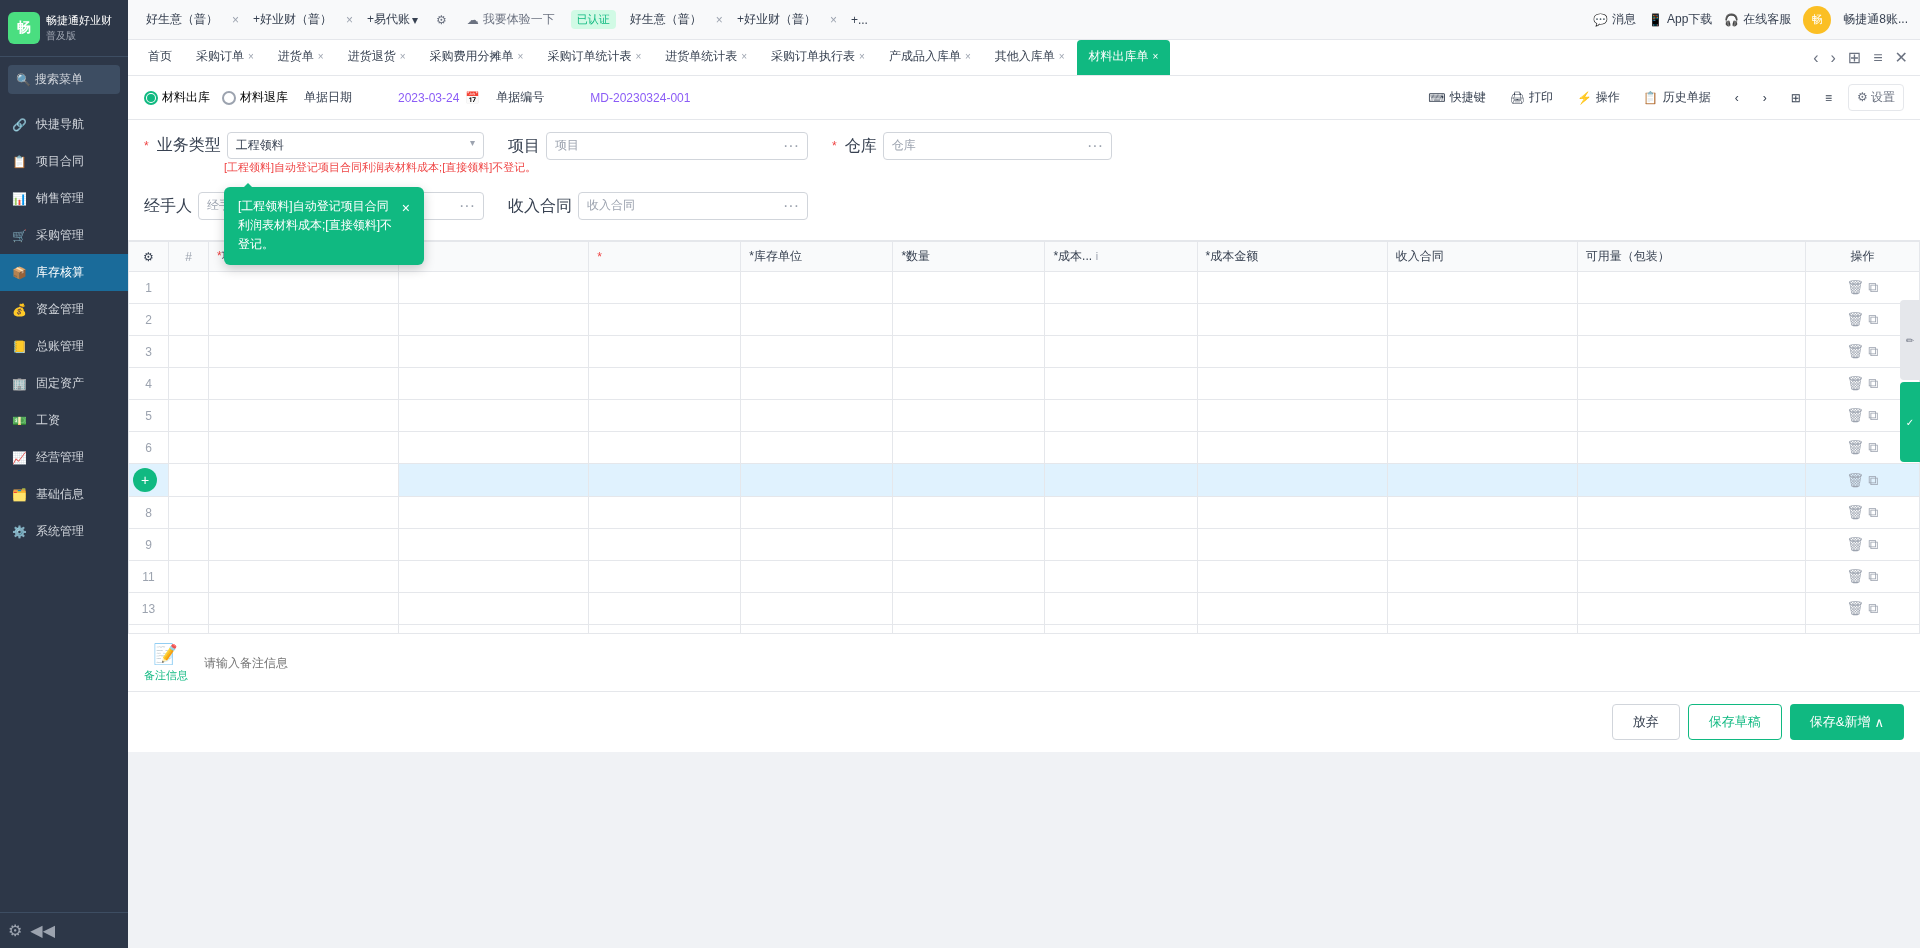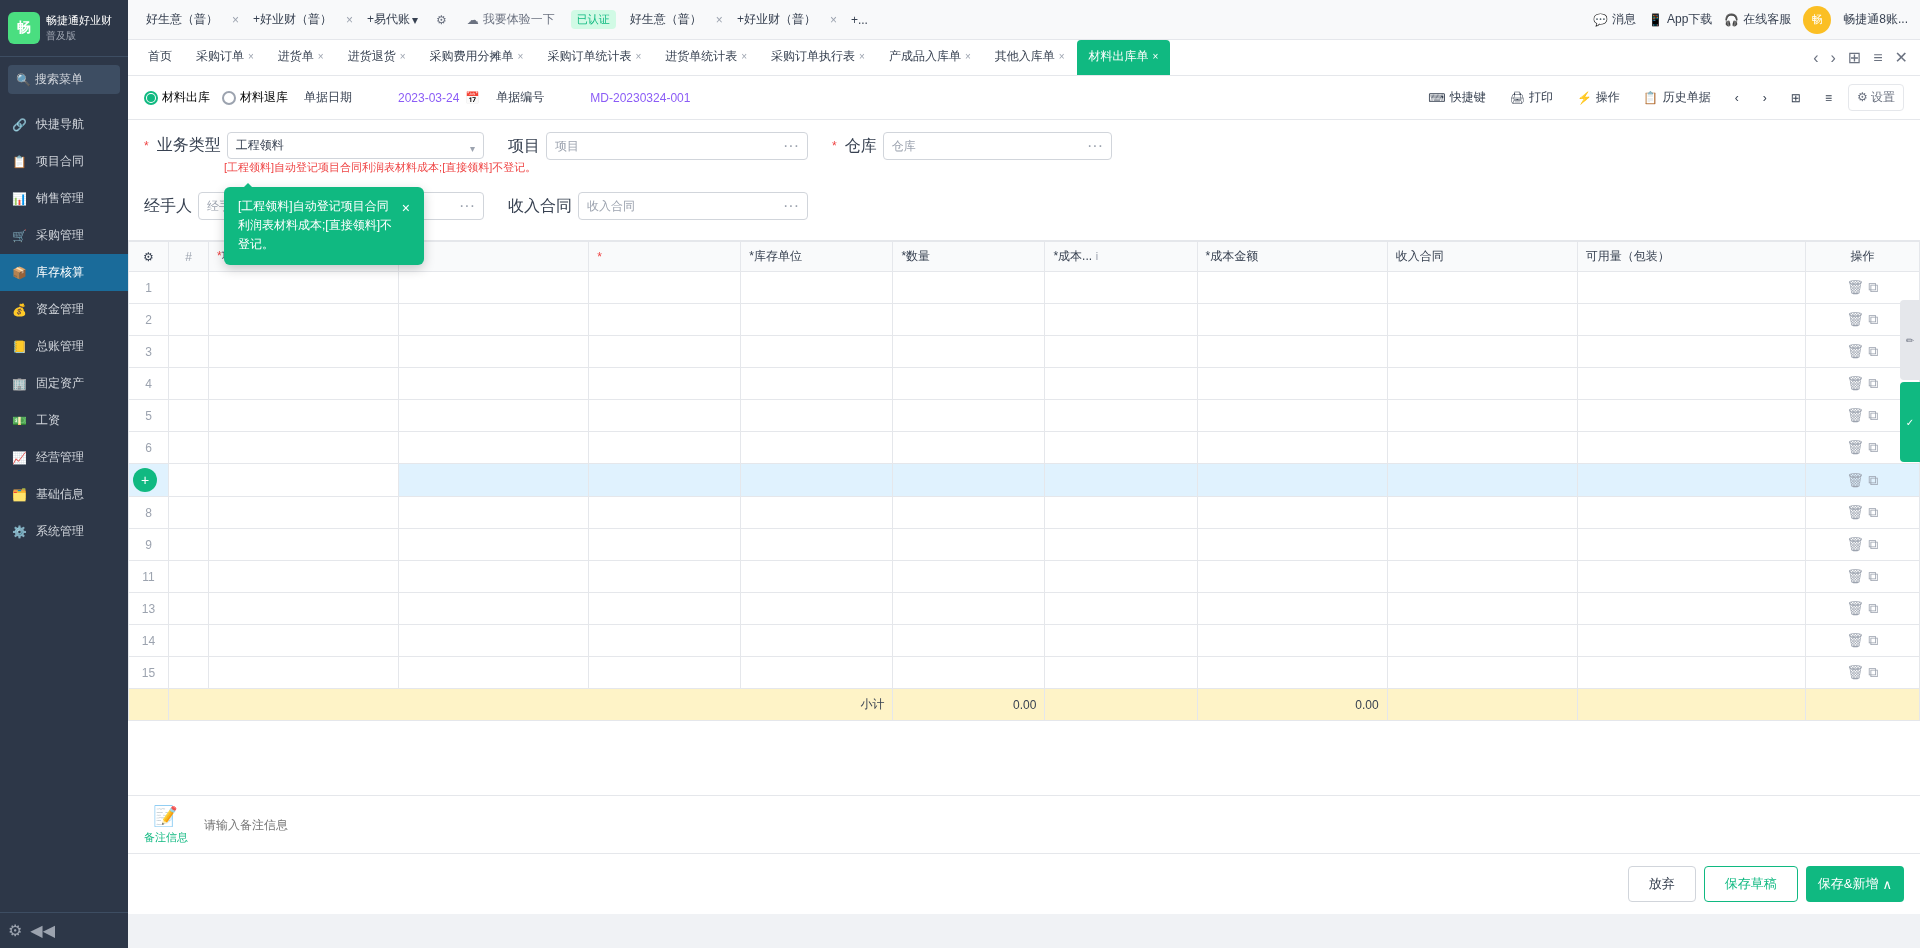--- a/index.html
+++ b/index.html
@@ -14,21 +14,21 @@
     .sidebar-search { padding: 8px; }
     .sidebar-search-btn { width: 100%; background: #3d4d62; border: none; color: #d1d5db; padding: 6px 8px; border-radius: 4px; cursor: pointer; font-size: 12px; display: flex; align-items: center; gap: 4px; }
     .sidebar-nav { padding: 4px 0; flex: 1; overflow-y: auto; }
     .sidebar-item { padding: 10px 12px; color: #d1d5db; cursor: pointer; display: flex; align-items: center; gap: 8px; font-size: 12px; }
     .sidebar-item.active { background: #1a6b9a; color: white; }
     .sidebar-item-icon { width: 16px; height: 16px; display: flex; align-items: center; justify-content: center; flex-shrink: 0; }
     .sidebar-bottom { padding: 8px; display: flex; gap: 8px; border-top: 1px solid #3d4d62; }
     .sidebar-bottom-btn { color: #9ca3af; cursor: pointer; font-size: 16px; }
 
     
-    .main { flex: 1; display: flex; flex-direction: column; height: 914px; overflow: hidden; }
+    .main { flex: 1; display: flex; flex-direction: column; height: 752px; overflow: hidden; }
 
     
     .topbar { background: #f8f9fa; border-bottom: 1px solid #e5e7eb; padding: 0 12px; height: 40px; display: flex; align-items: center; justify-content: space-between; flex-shrink: 0; }
     .topbar-left { display: flex; align-items: center; gap: 8px; font-size: 12px; color: #374151; }
     .topbar-link { color: #374151; cursor: pointer; padding: 4px 6px; }
     .topbar-separator { color: #9ca3af; }
     .topbar-dropdown { background: none; border: none; cursor: pointer; font-size: 12px; color: #374151; padding: 4px 6px; display: flex; align-items: center; gap: 2px; }
     .topbar-settings { color: #6b7280; cursor: pointer; padding: 4px; }
     .topbar-experience { color: #6b7280; cursor: pointer; padding: 4px 8px; display: flex; align-items: center; gap: 4px; }
     .topbar-certified { color: #10b981; background: #d1fae5; border-radius: 4px; padding: 2px 6px; font-size: 11px; }
@@ -62,21 +62,21 @@
     .doc-actions { margin-left: auto; display: flex; align-items: center; gap: 8px; }
     .doc-action-btn { color: #374151; cursor: pointer; font-size: 12px; display: flex; align-items: center; gap: 4px; padding: 4px 8px; }
     .settings-btn { color: #6b7280; cursor: pointer; border: 1px solid #e5e7eb; border-radius: 4px; padding: 4px 8px; font-size: 12px; }
 
     
     .form-area { padding: 12px 16px; border-bottom: 1px solid #e5e7eb; flex-shrink: 0; }
     .form-row { display: flex; align-items: flex-start; gap: 24px; margin-bottom: 8px; }
     .form-field { display: flex; align-items: center; gap: 6px; flex: 1; position: relative; }
     .form-field-required { color: #ef4444; margin-right: 2px; }
     .form-field-label { color: #374151; font-size: 16px; white-space: nowrap; }
-    .form-field-input { flex: 1; border: 1px solid #d1d5db; border-radius: 4px; padding: 4px 8px; font-size: 12px; color: #374151; display: flex; align-items: flex-end; justify-content: space-between; cursor: pointer; min-width: 120px; }
+    .form-field-input { flex: 1; border: 1px solid #d1d5db; border-radius: 4px; padding: 4px 8px; font-size: 12px; color: #374151; display: flex; align-items: flex-start; justify-content: space-between; cursor: pointer; min-width: 120px; }
     .form-field-input.filled { background: white; }
     .form-field-dots { color: #9ca3af; font-size: 16px; }
     .tooltip-box { position: absolute; top: 40px; left: 80px; background: #10b981; color: white; border-radius: 6px; padding: 10px 14px; font-size: 12px; line-height: 1.6; z-index: 100; width: 200px; box-shadow: 0 4px 12px rgba(0,0,0,0.2); }
     .tooltip-box::before { content: ''; position: absolute; top: -8px; left: 20px; border: 4px solid transparent; border-bottom-color: #10b981; }
     .tooltip-close { float: right; cursor: pointer; font-size: 14px; margin-left: 8px; }
 
     
     .table-container { flex: 1; overflow: auto; position: relative; }
     table { width: 100%; border-collapse: collapse; font-size: 12px; }
     thead th { background: #f9fafb; border: 1px solid #e5e7eb; padding: 6px 8px; color: #374151; font-weight: 500; white-space: nowrap; text-align: left; position: sticky; top: 0; z-index: 10; }
@@ -92,21 +92,21 @@
 
     
     .notes-area { border-top: 1px solid #e5e7eb; padding: 8px 16px; display: flex; align-items: center; gap: 12px; flex-shrink: 0; background: white; }
     .notes-icon { color: #10b981; font-size: 20px; display: flex; flex-direction: column; align-items: center; font-size: 11px; gap: 2px; }
     .notes-input { flex: 1; border: none; outline: none; font-size: 12px; color: #9ca3af; padding: 4px; }
 
     
     .footer { border-top: 1px solid #e5e7eb; padding: 12px 16px; display: flex; justify-content: flex-end; gap: 8px; background: white; flex-shrink: 0; }
     .btn-discard { border: 1px solid #d1d5db; background: white; color: #374151; padding: 8px 20px; border-radius: 4px; cursor: pointer; font-size: 13px; }
     .btn-draft { border: 1px solid #10b981; background: white; color: #10b981; padding: 8px 20px; border-radius: 4px; cursor: pointer; font-size: 13px; }
-    .btn-save-new { background: #10b981; color: white; padding: 8px 12px; border-radius: 4px; cursor: pointer; font-size: 13px; display: flex; align-items: center; gap: 4px; border: none; }
+    .btn-save-new { background: #10b981; color: white; padding: 8px 20px; border-radius: 4px; cursor: pointer; font-size: 13px; display: flex; align-items: center; gap: 4px; border: none; }
 
     .th-settings { text-align: center; }
     .chevron-icon { font-size: 10px; color: #9ca3af; }
   </style>
 </head>
 <body>
 
 <div class="sidebar">
   <div class="sidebar-logo">
     <div class="sidebar-logo-icon">

